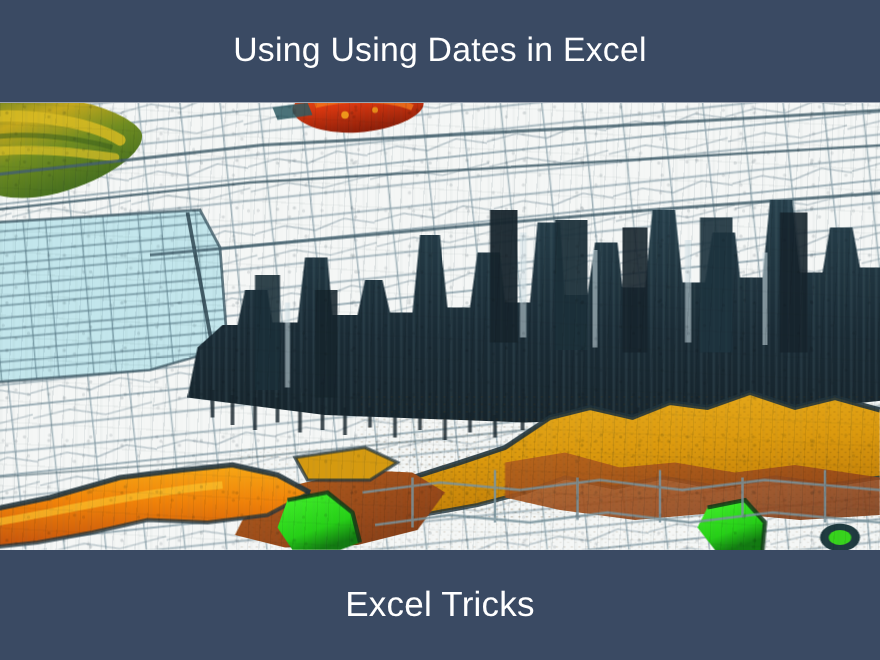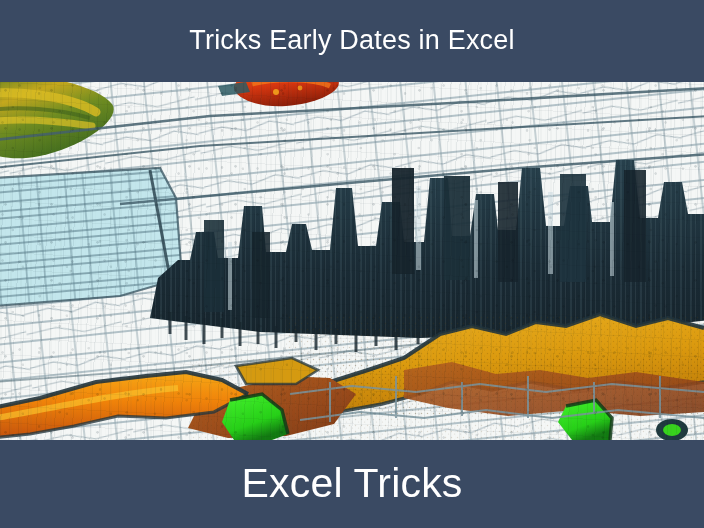--- a/index.html
+++ b/index.html
@@ -45,21 +45,21 @@
     font-size: 27px;
     font-weight: 400;
     letter-spacing: 0.2px;
     text-align: center;
     line-height: 1.1;
     white-space: nowrap;
   }
   .banner-subtitle {
     color: #ffffff;
     font-family: "Liberation Sans", sans-serif;
-    font-size: 41px;
+    font-size: 28px;
     font-weight: 400;
     letter-spacing: 0.2px;
     text-align: center;
     line-height: 1.1;
     white-space: nowrap;
   }
 
   
   .artwork {
     position: absolute;
@@ -327,20 +327,20 @@
       </g>
 
       <rect x="0" y="0" width="704" height="358" fill="url(#pSkyTex)" opacity=".12"></rect>
     </svg>
 
     <div class="grain"></div>
     <div class="speckle"></div>
   </div>
 
   <div class="banner banner-top">
-    <div class="banner-title">Tricks Early Dates in Excel</div>
+    <div class="banner-title">Using Using Dates in Excel</div>
   </div>
 
   <div class="banner banner-bottom">
     <div class="banner-subtitle">Excel Tricks</div>
   </div>
 
 </div>
 
 </body></html>

